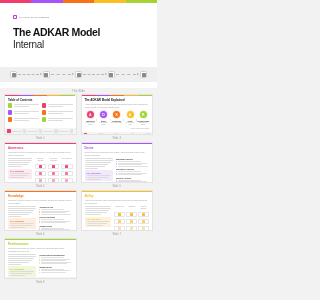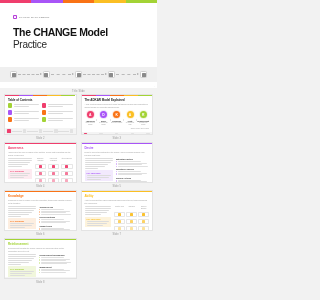--- a/index.html
+++ b/index.html
@@ -225,22 +225,22 @@
           <div class="accent-seg" style="background: rgb(249, 115, 22);"></div>
           <div class="accent-seg" style="background: rgb(251, 191, 36);"></div>
           <div class="accent-seg" style="background: rgb(163, 211, 53);"></div>
         </div>
 
       <div class="title-body">
         <div class="brand">
           <span class="brand-mark"></span>
           <span class="brand-name">CHANGE MANAGEMENT</span>
         </div>
-        <div class="title-main">The CHANGE Model</div>
-        <div class="title-sub">Practice</div>
+        <div class="title-main">The ADKAR Model</div>
+        <div class="title-sub">Internal</div>
       </div>
 
       <div class="process-strip" id="title-strip">
           <div class="proc-node">
             <div class="proc-glyph" style="background: rgb(110, 110, 110); border-radius: 0.5px; opacity: 0.8;"></div>
           </div>
           <div class="proc-link"></div>
           <div class="proc-node">
             <div class="proc-glyph" style="background: rgb(110, 110, 110); border-radius: 0.5px; opacity: 0.8;"></div>
           </div>

